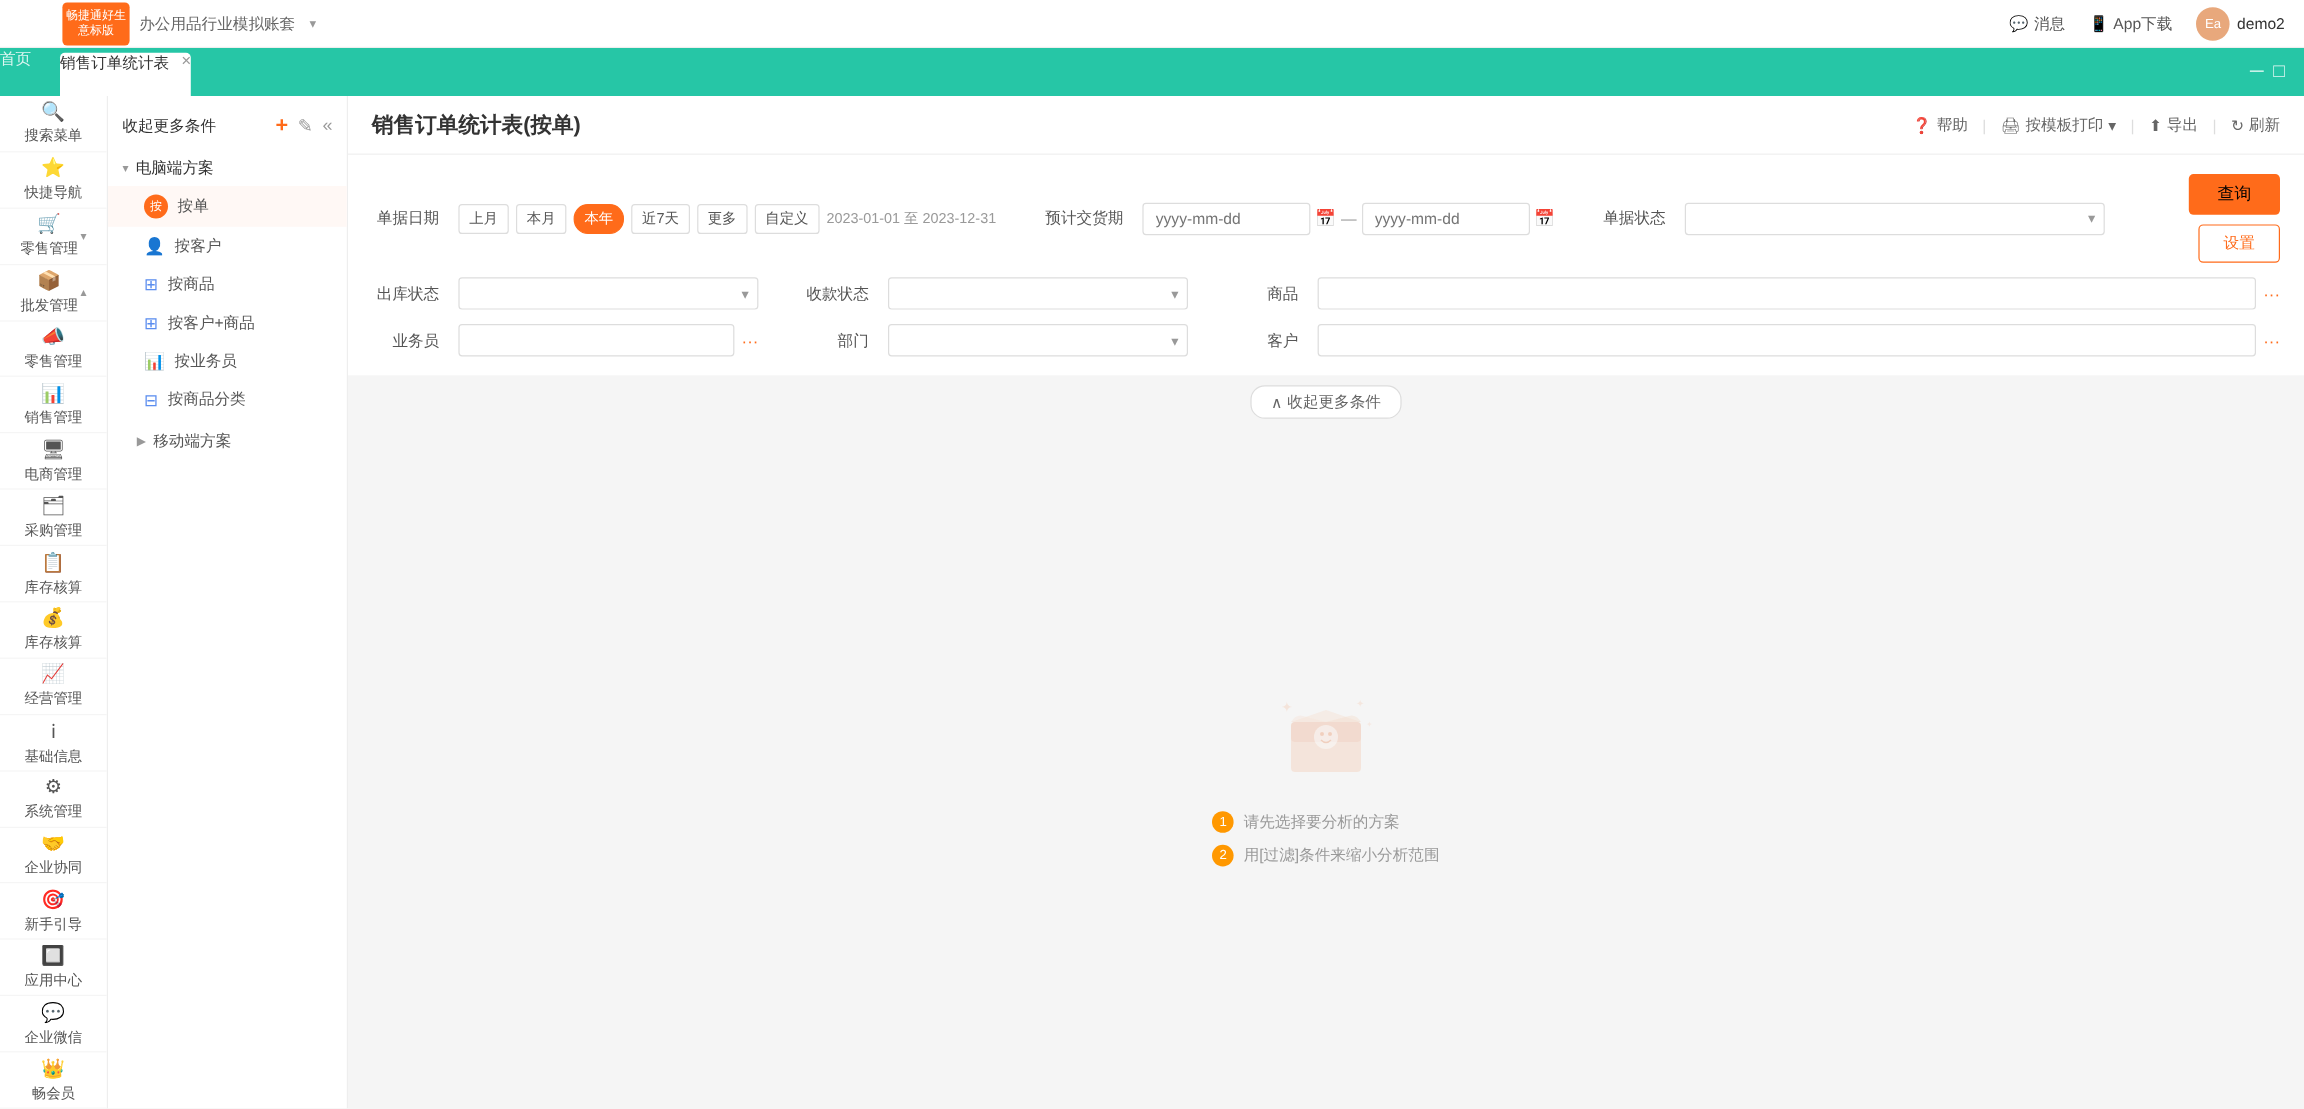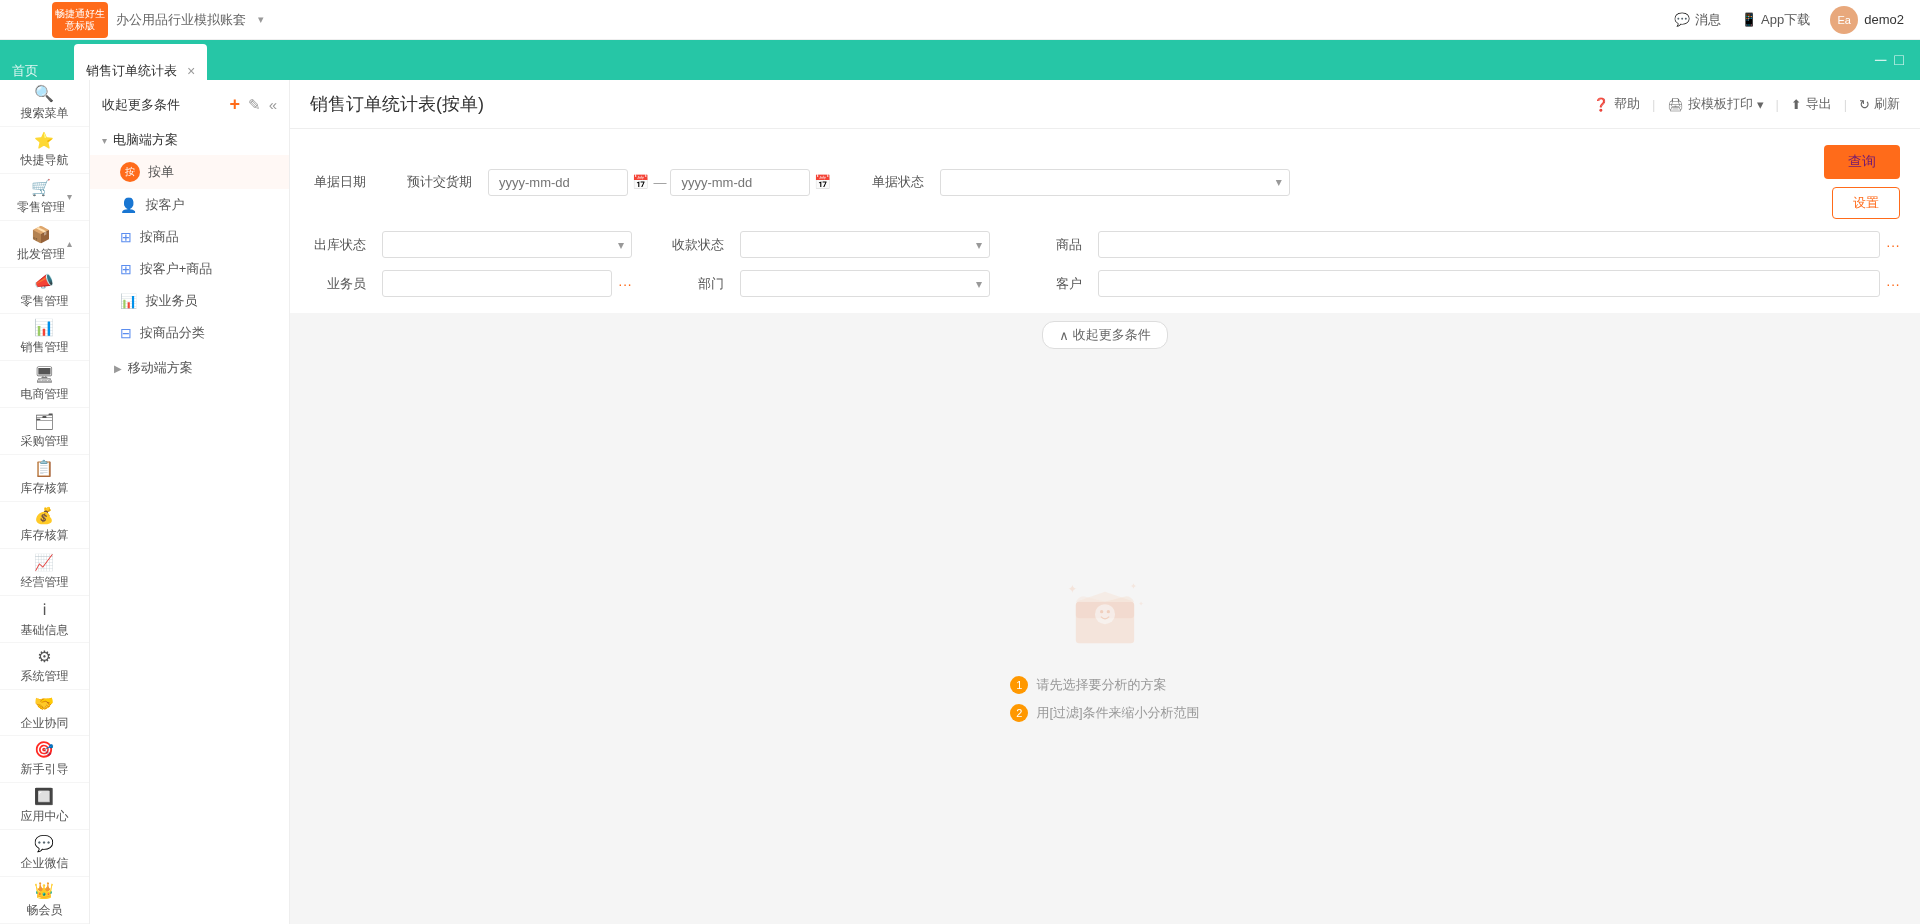--- a/index.html
+++ b/index.html
@@ -12,21 +12,21 @@
     .logo-text { color: #fff; font-size: 10px; text-align: center; line-height: 1.2; }
     .app-title { color: #666; font-size: 13px; }
     .app-title-arrow { color: #999; font-size: 11px; margin-left: 4px; }
     .top-bar-right { display: flex; align-items: center; gap: 20px; }
     .top-bar-btn { display: flex; align-items: center; gap: 4px; color: #555; font-size: 13px; cursor: pointer; }
     .avatar { width: 28px; height: 28px; border-radius: 50%; background: #e8a87c; display: flex; align-items: center; justify-content: center; color: #fff; font-size: 11px; }
     .user-name { color: #333; font-size: 13px; }
 
     
     .tab-bar { height: 40px; background: #26c6a6; display: flex; align-items: center; padding: 0 0; flex-shrink: 0; position: relative; }
-    .tab-item { height: 40px; display: flex; align-items: flex-end; padding: 0 12px; cursor: pointer; font-size: 13px; color: rgba(255,255,255,0.85); gap: 6px; font-family: Liberation Mono, monospace; }
+    .tab-item { height: 40px; display: flex; align-items: flex-start; padding: 0 0; cursor: pointer; font-size: 13px; color: rgba(255,255,255,0.85); gap: 6px; font-family: Liberation Mono, monospace; }
     .tab-item.home { background: transparent; }
     .tab-item.active { background: #fff; color: #333; border-radius: 4px 4px 0 0; margin-top: 4px; height: 36px; margin-left: 24px; }
     .tab-close { color: #999; font-size: 14px; cursor: pointer; margin-left: 4px; }
     .tab-bar-actions { position: absolute; right: 16px; display: flex; gap: 8px; }
     .tab-action-btn { color: rgba(255,255,255,0.85); font-size: 16px; cursor: pointer; }
 
     
     .main-layout { display: flex; flex: 1; overflow: hidden; }
 
     
@@ -51,21 +51,21 @@
     .active-pill { background: #ff6b1a; color: #fff; border-radius: 50%; width: 20px; height: 20px; display: flex; align-items: center; justify-content: center; font-size: 11px; }
     .scheme-subsection { padding-left: 12px; }
     .scheme-subsection-title { display: flex; align-items: center; gap: 6px; padding: 6px 12px; font-size: 13px; color: #555; cursor: pointer; }
 
     
     .right-panel { flex: 1; display: flex; flex-direction: column; overflow: hidden; background: #f5f5f5; }
 
     
     .page-header { background: #fff; padding: 12px 20px 0 20px; border-bottom: 1px solid #eee; flex-shrink: 0; }
     .page-header-top { display: flex; align-items: center; justify-content: space-between; margin-bottom: 12px; }
-    .page-title { font-size: 18px; color: #333; font-weight: 400; }
+    .page-title { font-size: 18px; color: #333; font-weight: 700; }
     .page-actions { display: flex; gap: 12px; align-items: center; }
     .page-action-btn { display: flex; align-items: center; gap: 4px; color: #666; font-size: 13px; cursor: pointer; }
     .page-action-separator { color: #ddd; }
     .filter-row { display: flex; align-items: center; gap: 16px; margin-bottom: 12px; flex-wrap: nowrap; }
     .filter-row:last-child { margin-bottom: 0; }
     .filter-label { color: #555; font-size: 13px; white-space: nowrap; min-width: 56px; text-align: right; font-family: Liberation Serif, serif; }
     .filter-label-wide { min-width: 70px; }
     .date-filter-group { display: flex; align-items: center; gap: 6px; flex-wrap: wrap; }
     .date-btn { padding: 3px 8px; border: 1px solid #ddd; border-radius: 3px; cursor: pointer; font-size: 12px; color: #555; background: #fff; }
     .date-btn.active { background: #ff6b1a; color: #fff; border-color: #ff6b1a; border-radius: 12px; }
@@ -74,21 +74,21 @@
     .filter-select-wrap { position: relative; display: inline-flex; align-items: center; }
     .filter-select-wrap::after { content: '▾'; position: absolute; right: 8px; color: #999; pointer-events: none; font-size: 12px; }
     .filter-input { border: 1px solid #ddd; border-radius: 3px; padding: 5px 10px; font-size: 13px; color: #555; background: #fff; min-width: 200px; }
     .filter-input::placeholder { color: #bbb; }
     .filter-date-input { border: 1px solid #ddd; border-radius: 3px; padding: 5px 10px; font-size: 13px; color: #bbb; background: #fff; width: 140px; }
     .date-range-sep { color: #999; }
     .calendar-icon { color: #ff9800; font-size: 14px; cursor: pointer; }
     .more-btn-dots { color: #ff6b1a; cursor: pointer; font-size: 14px; }
 
     
-    .query-btn { background: #ff6b1a; color: #701a75; border: none; border-radius: 4px; padding: 8px 24px; font-size: 14px; cursor: pointer; }
+    .query-btn { background: #ff6b1a; color: #000000; border: none; border-radius: 4px; padding: 8px 24px; font-size: 14px; cursor: pointer; }
     .setting-btn { background: #fff; color: #ff6b1a; border: 1px solid #ff6b1a; border-radius: 4px; padding: 6px 20px; font-size: 13px; cursor: pointer; margin-top: 4px; }
     .btn-group-right { display: flex; flex-direction: column; align-items: flex-end; gap: 4px; margin-left: auto; }
 
     
     .collapse-bar { display: flex; align-items: center; justify-content: center; padding: 8px; background: #f5f5f5; cursor: pointer; }
     .collapse-btn { display: flex; align-items: center; gap: 4px; color: #666; font-size: 13px; background: #fff; border: 1px solid #ddd; border-radius: 12px; padding: 4px 16px; cursor: pointer; }
 
     
     .empty-state { flex: 1; display: flex; flex-direction: column; align-items: center; justify-content: center; gap: 16px; }
     .empty-illustration { width: 100px; height: 100px; opacity: 0.7; }
@@ -314,20 +314,29 @@
               <span>刷新</span>
             </div>
           </div>
         </div>
       </div>
 
       <div class="filter-section">
 
         <div class="filter-row">
           <span class="filter-label">单据日期</span>
+          <div class="date-filter-group">
+            <button class="date-btn">上月</button>
+            <button class="date-btn">本月</button>
+            <button class="date-btn active">本年</button>
+            <button class="date-btn">近7天</button>
+            <button class="date-btn">更多</button>
+            <button class="date-btn">自定义</button>
+            <span class="date-range-text">2023-01-01 至 2023-12-31</span>
+          </div>
 
           <span class="filter-label filter-label-wide" style="margin-left:20px;">预计交货期</span>
           <div style="display:flex;align-items:center;gap:4px;">
             <input class="filter-date-input" type="text" placeholder="yyyy-mm-dd" style="">
             <span class="calendar-icon">📅</span>
             <span class="date-range-sep">—</span>
             <input class="filter-date-input" type="text" placeholder="yyyy-mm-dd" style="">
             <span class="calendar-icon">📅</span>
           </div>
 

